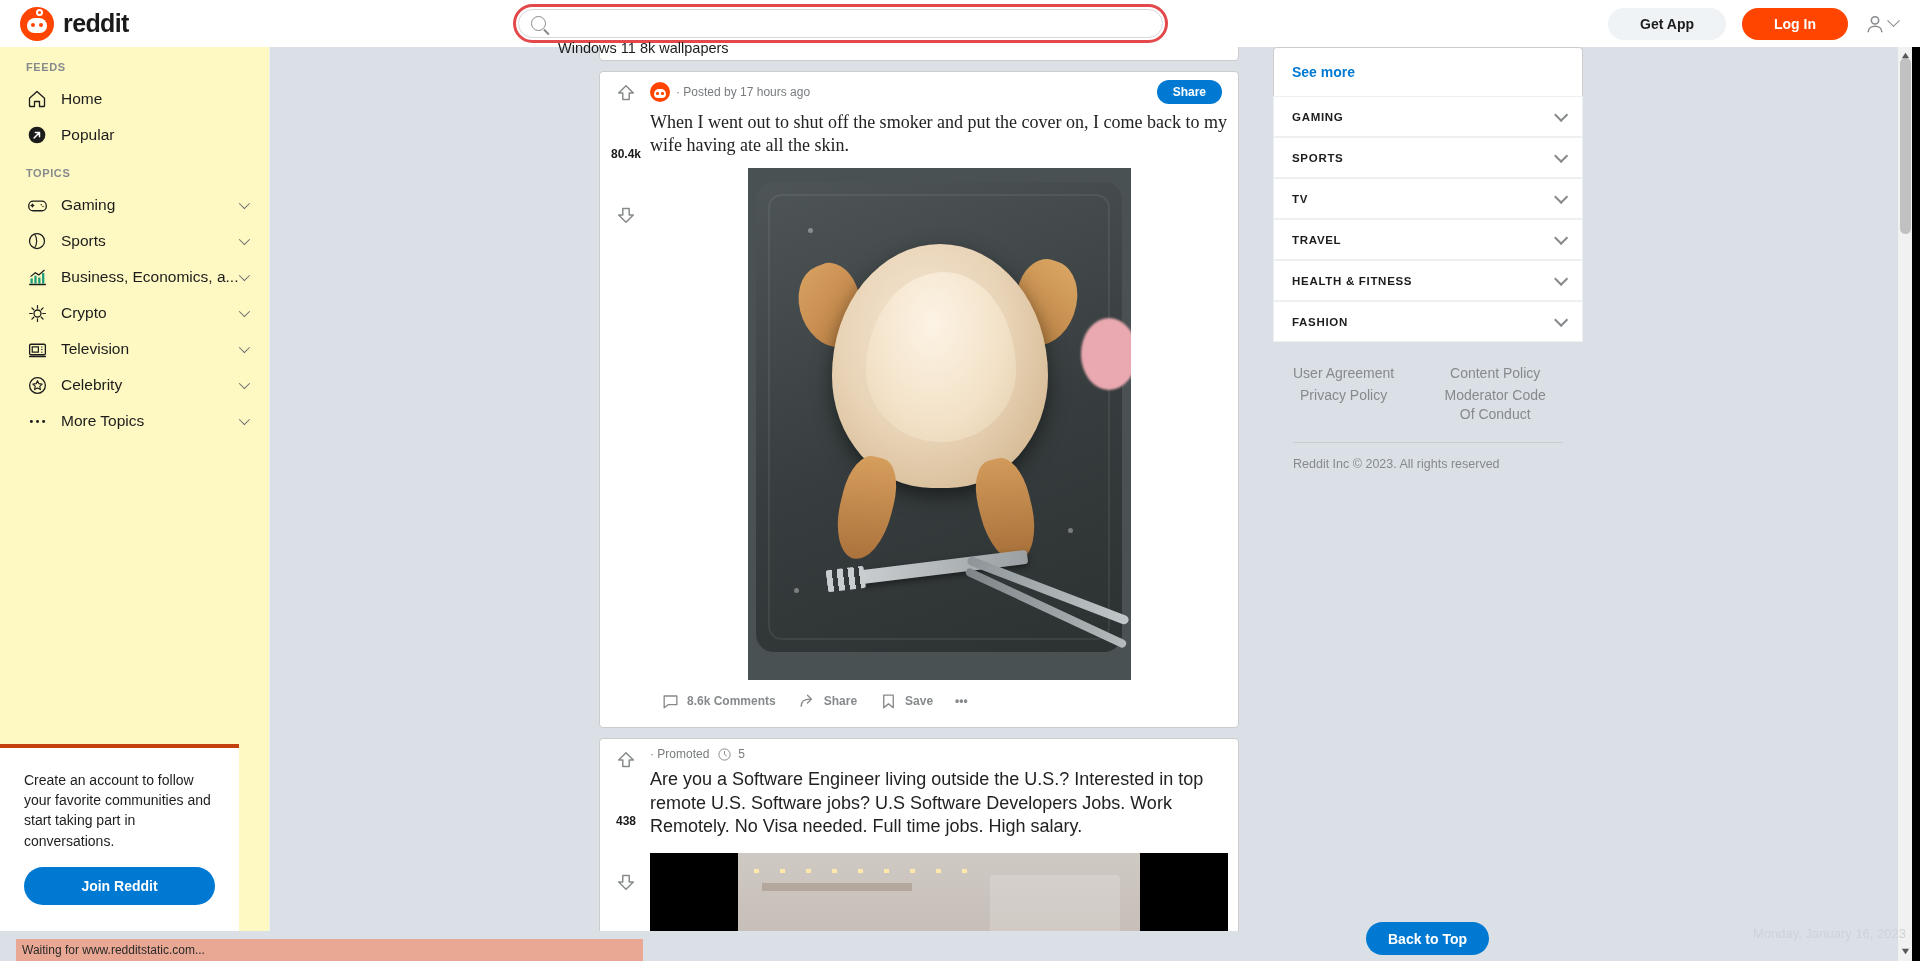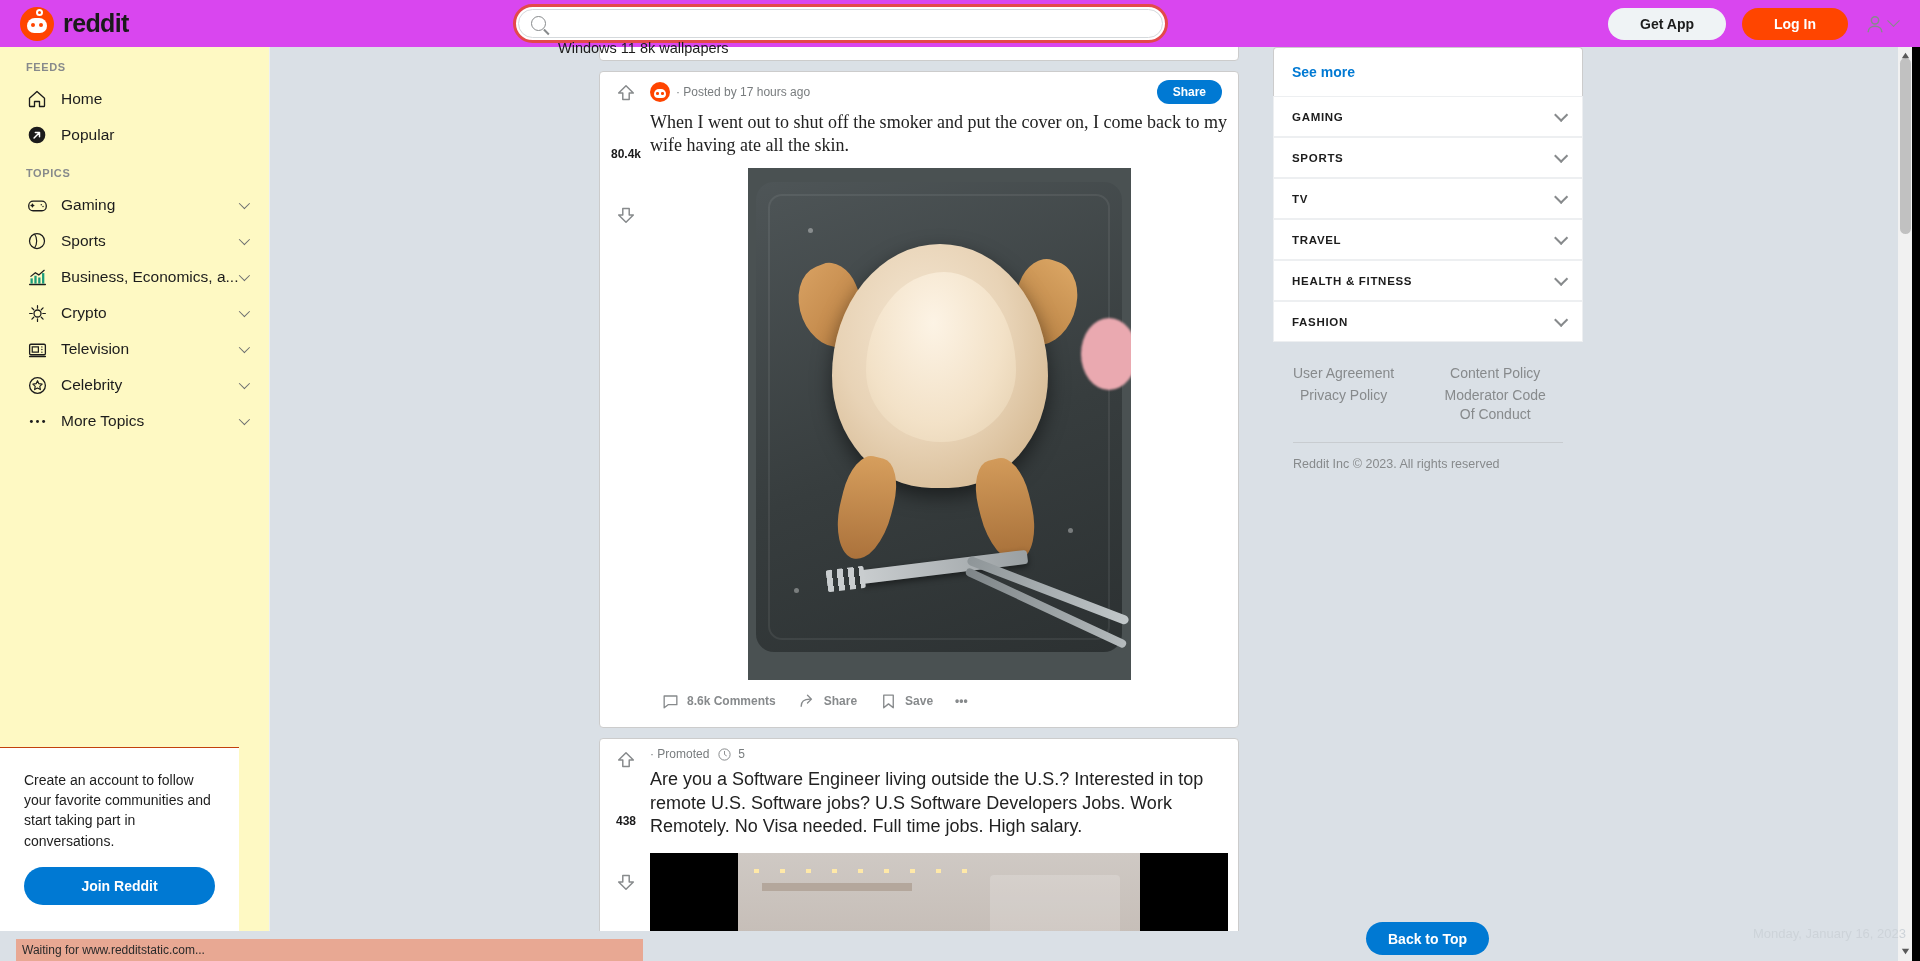--- a/index.html
+++ b/index.html
@@ -8,21 +8,21 @@
     overflow: hidden;
     font-family: "Liberation Sans", sans-serif;
     background: #dae0e6;
   }
   body { position: relative; }
 
   
   #header {
     position: absolute; top: 0; left: 0;
     width: 1920px; height: 47px;
-    background: #d946ef;
+    background: #ffffff;
     display: flex; align-items: center;
     z-index: 50;
   }
   #logo-area { display: flex; align-items: center; margin-left: 20px; width: 230px; }
   .snoo {
     width: 34px; height: 34px; border-radius: 50%;
     background: #ff4500; position: relative; flex: 0 0 auto;
   }
   .snoo::before {
     content: ""; position: absolute; left: 7px; top: 11px;
@@ -107,21 +107,21 @@
   .side-ico { width: 22px; height: 22px; flex: 0 0 auto; margin-right: 13px; display: flex; align-items:center; justify-content:center;}
   .side-label { flex: 1; white-space: nowrap; overflow: hidden; text-overflow: ellipsis; }
   .side-chev {
     width: 8px; height: 8px; border-right: 1.6px solid #6b6d6f;
     border-bottom: 1.6px solid #6b6d6f; transform: rotate(45deg) translateY(-2px);
     flex: 0 0 auto; margin-right: 6px;
   }
   #sidebar-cta {
     position: absolute; bottom: 0; left: 0; width: 239px;
     padding: 22px 24px 26px 24px;
-    border-top: 1px solid #c2410c;
+    border-top: 4px solid #c2410c;
     background: #fff;
   }
   #cta-text { font-size: 14px; line-height: 1.45; color: #1c1c1c; }
   #join-reddit-btn {
     margin-top: 16px; width: 100%; height: 38px;
     background: #0079d3; color: #fff; font-weight: 700;
     font-size: 14px; border: none; border-radius: 20px; cursor: pointer;
   }
 
   

